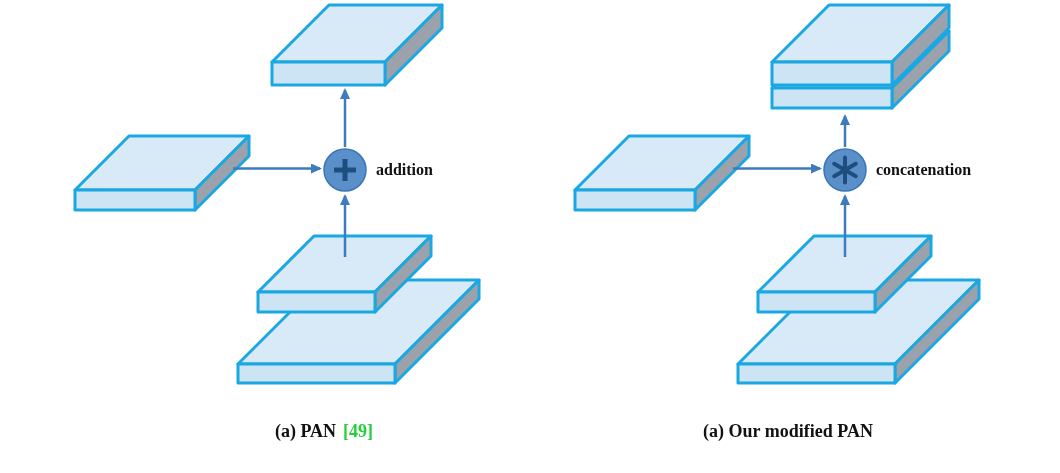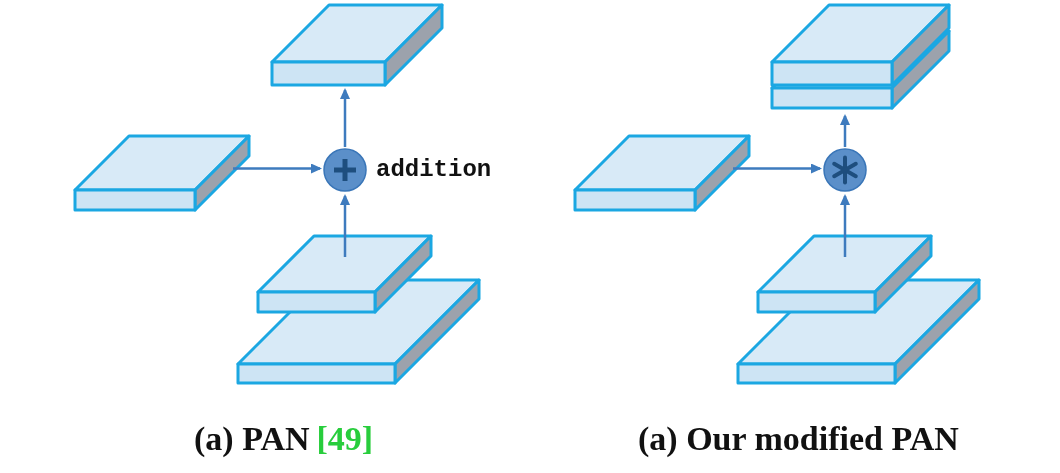--- a/index.html
+++ b/index.html
@@ -2,26 +2,26 @@
 <html style="--slab-border: #1BA7E2; --slab-top: #D8EAF7; --slab-front: #CDE4F4; --slab-side: #9CA2AC; --arrow: #3E7BBE; --operator-fill: #5B8FC9; --operator-stroke: #3A76B8; --operator-glyph: #1E4E7E; --caption: #111111; --citation: #28CD3C;"><head>
 <meta charset="utf-8">
 <style>
   html,body{margin:0;padding:0;background:#fff;}
   .stage{
     position:relative;width:1060px;height:473px;background:#fff;overflow:hidden;
     font-family:"Liberation Serif",serif;
   }
   .stage svg{position:absolute;left:0;top:0;}
   .op-label{
-    position:absolute;font-weight:700;font-size:24px;line-height:24px;
-    color:var(--caption,#111);white-space:nowrap;font-family:Liberation Mono, monospace;
+    position:absolute;font-weight:700;font-size:16px;line-height:24px;
+    color:var(--caption,#111);white-space:nowrap;
   }
   .caption{
-    position:absolute;font-weight:700;font-size:34px;line-height:30px;
-    color:var(--caption,#111);text-align:left;white-space:nowrap;margin-top:8px;
+    position:absolute;font-weight:700;font-size:18px;line-height:30px;
+    color:var(--caption,#111);text-align:center;white-space:nowrap;
   }
   .citation{color:var(--citation,#28CD3C);margin-left:7px;}
   .citation:empty{display:none;}
   .slab polygon{stroke:var(--slab-border,#1BA7E2);stroke-width:3;stroke-linejoin:round;}
   .face-top{fill:var(--slab-top,#D8EAF7);}
   .face-front{fill:var(--slab-front,#CDE4F4);}
   .face-side{fill:var(--slab-side,#9CA2AC);}
   .arrow line{stroke:var(--arrow,#3E7BBE);stroke-width:2.5;}
   .op-circle{fill:var(--operator-fill,#5B8FC9);stroke:var(--operator-stroke,#3A76B8);stroke-width:1.5;}
   .op-glyph line{stroke:var(--operator-glyph,#1E4E7E);}
@@ -131,20 +131,21 @@
           <line x1="845" y1="157.5" x2="845" y2="182.5"></line>
           <line x1="834.2" y1="163.8" x2="855.8" y2="176.2"></line>
           <line x1="834.2" y1="176.2" x2="855.8" y2="163.8"></line>
         </g>
       </g>
     </g>
   </svg>
 
   <div class="op-label" style="left:376px;top:158px">addition</div>
 
+  <div class="op-label" style="left:876px;top:158px">concatenation</div>
 
   <div class="caption" style="left:194px;top:416px;width:260px">
     <span>(a) PAN</span><span class="citation">[49]</span>
   </div>
 
   <div class="caption" style="left:638px;top:416px;width:300px">
     <span>(a) Our modified PAN</span>
   </div>
 
 </div>

